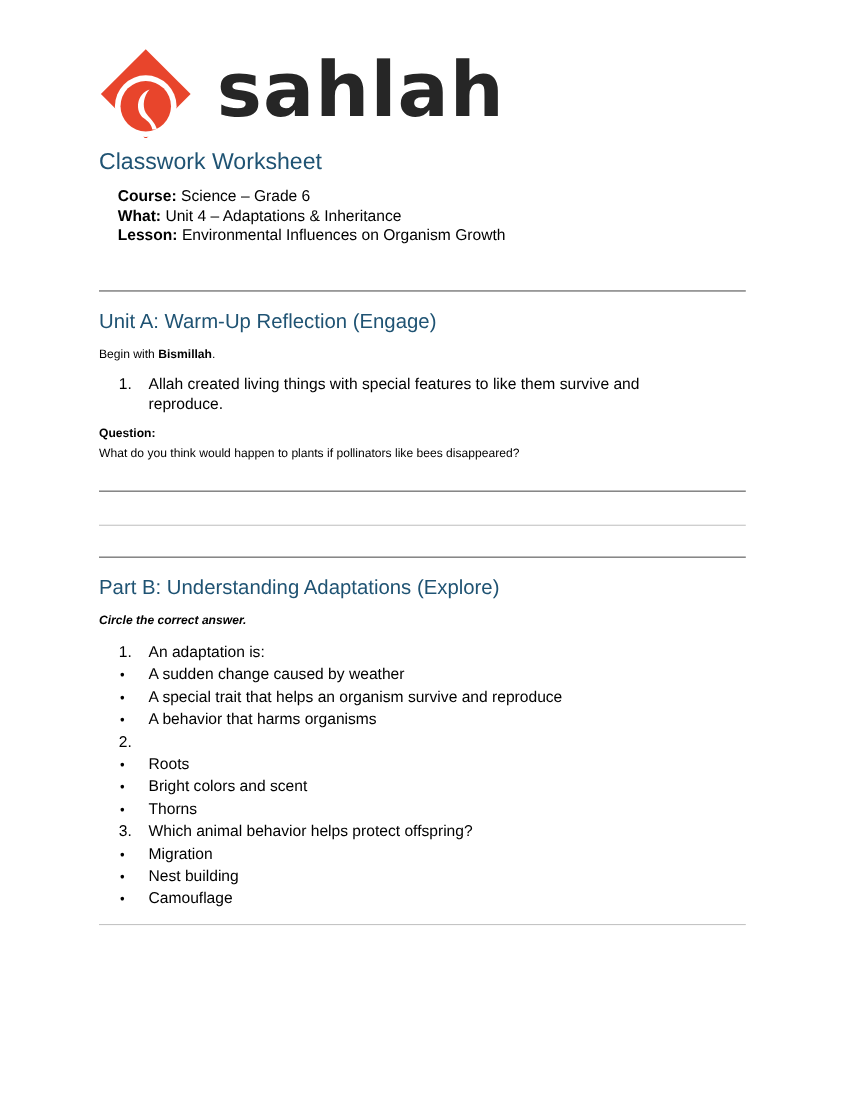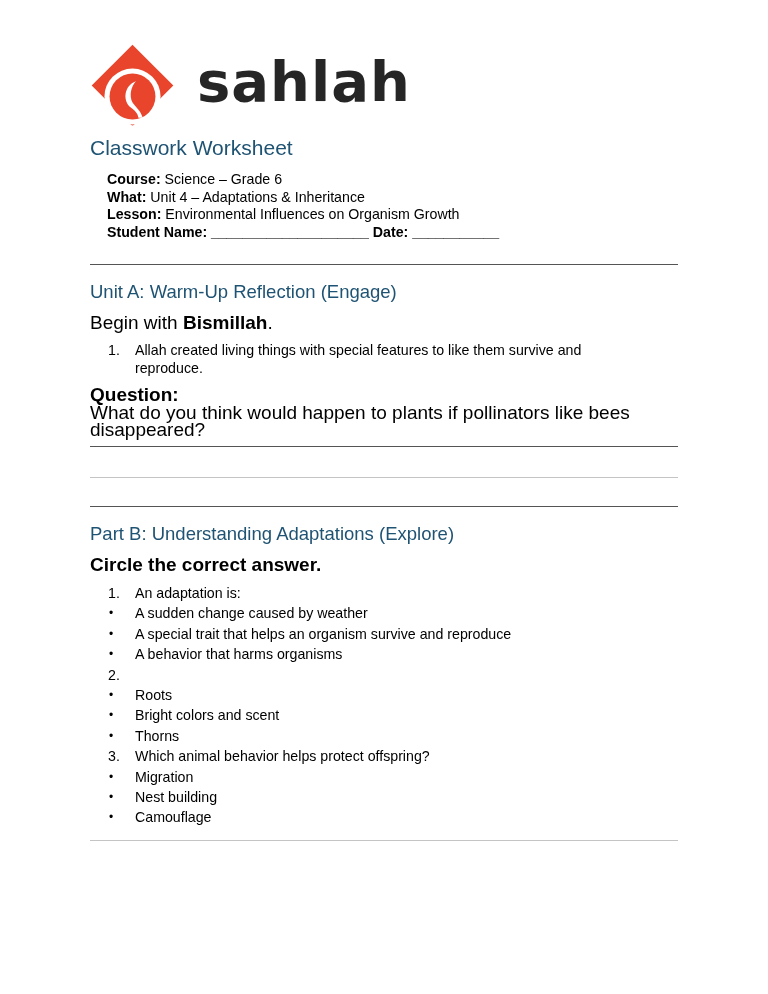--- a/index.html
+++ b/index.html
@@ -2,34 +2,34 @@
 <html><head>
 <meta charset="utf-8">
 <style>
   html, body { margin: 0; padding: 0; background: #ffffff; }
   body { width: 768px; height: 994px; position: relative; overflow: hidden;
          font-family: "Liberation Sans", sans-serif; color: #000; }
 
   .logo { position: absolute; left: 90px; top: 43px; width: 310px; height: 85px; }
   .logo-mark { position: absolute; left: 0; top: 0; width: 85px; height: 85px; }
   .logo-word { position: absolute; left: 107px; top: 8px; font-family: "DejaVu Sans", sans-serif;
-               font-weight: bold; font-size: 56px; letter-spacing: 1px; color: #262626; line-height: 62px; }
+               font-weight: bold; font-size: 69px; letter-spacing: 1px; color: #262626; line-height: 62px; }
 
   .doc-title { position: absolute; left: 90px; top: 135px; font-size: 21px; color: #1f5373; line-height: 26px; }
 
   .meta { position: absolute; left: 90px; top: 171px; font-size: 14.2px; line-height: 17.5px; margin-left: 17px; }
   .meta-row b { font-weight: bold; }
 
   .rule { position: absolute; left: 90px; width: 588px; height: 0; }
   .rule.dark { border-top: 1.5px solid #555; }
   .rule.light { border-top: 1.5px solid #c4c4c4; }
 
   .section-title { position: absolute; left: 90px; font-size: 18.5px; color: #1f5373; line-height: 22px; }
 
-  .p { position: absolute; left: 90px; font-size: 19px; line-height: 17.5px; width: 588px; }
+  .p { position: absolute; left: 90px; font-size: 11px; line-height: 17.5px; width: 588px; }
   .olist { position: absolute; left: 108px; font-size: 14.2px; line-height: 17.5px; width: 540px; }
   .olist .num { position: absolute; left: 0; width: 24px; }
   .olist .txt { margin-left: 27px; display: block; }
 
   .qlist { position: absolute; left: 108px; top: 583px; font-size: 14.2px; width: 560px; }
   .qrow { position: relative; height: 20.4px; line-height: 20.4px; }
   .qrow .mark { position: absolute; left: 0; width: 24px; }
   .qrow .bullet { position: absolute; left: 1px; top: 0; font-size: 12px; }
   .qrow .txt { position: absolute; left: 27px; white-space: nowrap; text-align: center; }
 </style>
@@ -55,26 +55,20 @@
     <span>Science – Grade 6</span>
   </div>
   <div class="meta-row">
     <b>What:</b>
     <span>Unit 4 – Adaptations &amp; Inheritance</span>
   </div>
   <div class="meta-row">
     <b>Lesson:</b>
     <span>Environmental Influences on Organism Growth</span>
   </div>
-  <div class="meta-row">
-    <b>Student Name:</b>
-    <b>____________________</b>
-    <b>Date:</b>
-    <b>___________</b>
-  </div>
 </div>
 
 <div class="rule dark" style="top:264px;"></div>
 
 <div class="section-title" style="top:281px;">Unit A: Warm-Up Reflection (Engage)</div>
 
 <div class="p" style="top:314px;">
   <span>Begin with </span><b>Bismillah</b><span>.</span>
 </div>
 
@@ -87,21 +81,21 @@
   <b style="display:block;">Question:</b>
   <span>What do you think would happen to plants if pollinators like bees disappeared?</span>
 </div>
 
 <div class="rule dark" style="top:446px;"></div>
 <div class="rule light" style="top:477px;"></div>
 <div class="rule dark" style="top:506px;"></div>
 
 <div class="section-title" style="top:523px;">Part B: Understanding Adaptations (Explore)</div>
 
-<div class="p" style="top:556px;">
+<div class="p" style="top:556px;font-style:italic;">
   <b>Circle the correct answer.</b>
 </div>
 
 <div class="qlist">
   <div class="qrow">
       <span class="mark">1.</span>
       <span class="txt">An adaptation is:</span>
     </div>
   <div class="qrow">
       <span class="mark bullet">•</span>

